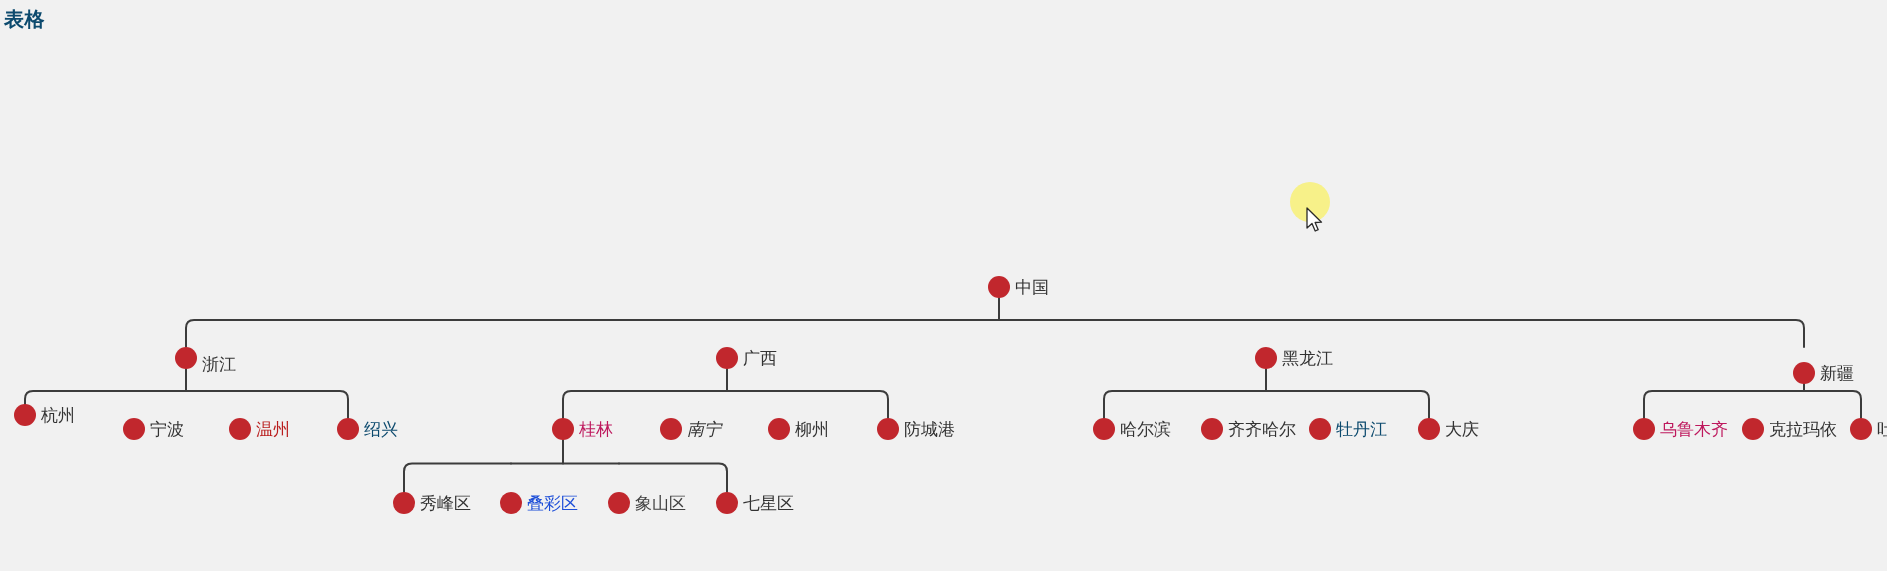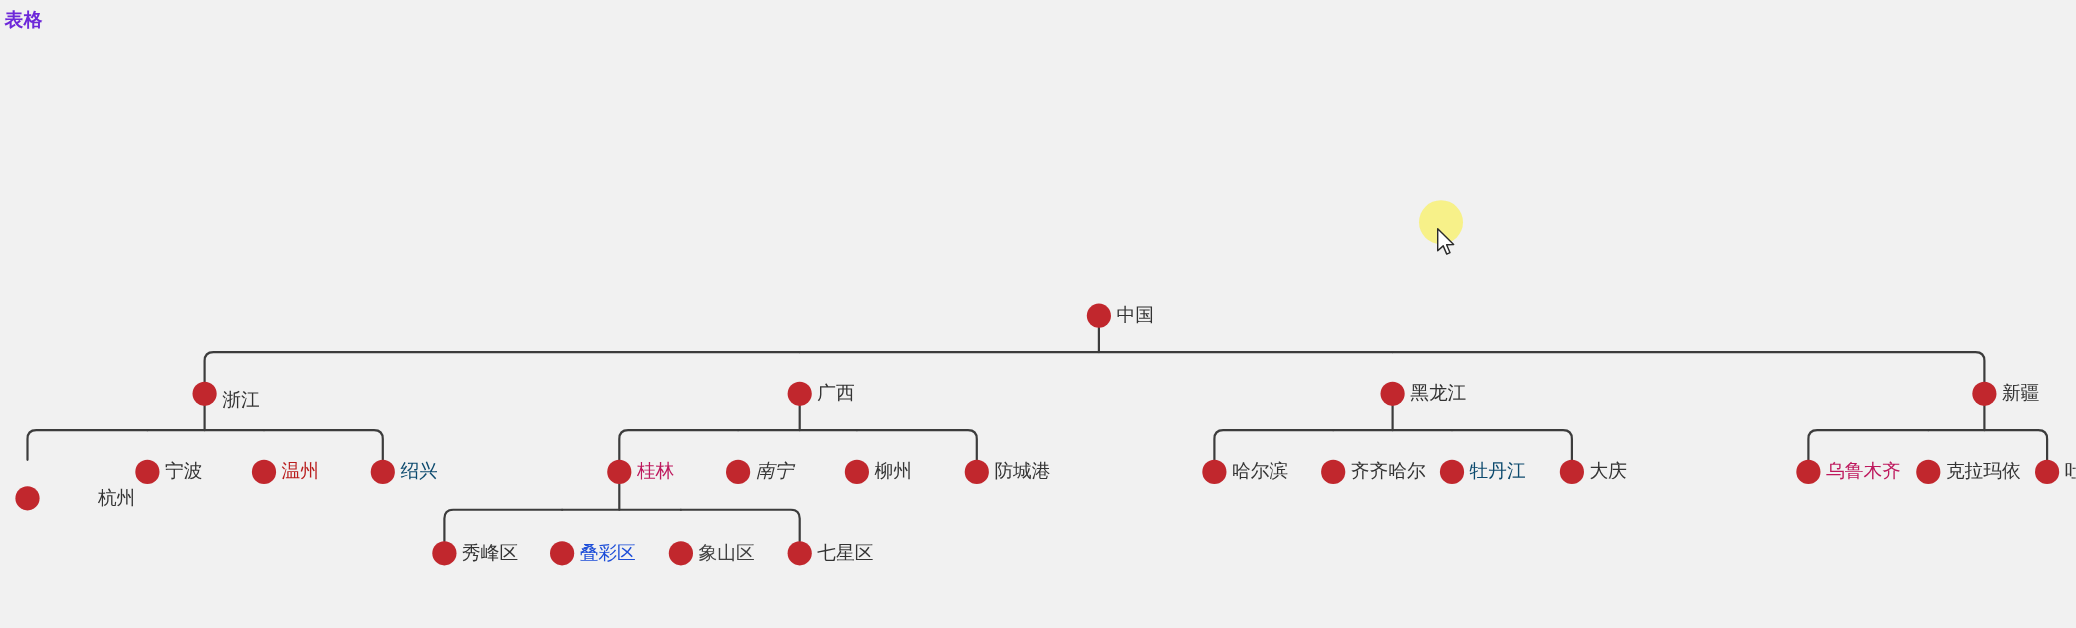--- a/index.html
+++ b/index.html
@@ -12,23 +12,23 @@
     width: 1887px;
     height: 571px;
     overflow: hidden;
     font-family: "DejaVu Sans", "Liberation Sans", sans-serif;
     position: relative;
   }
   #page-title {
     position: absolute;
     left: 4px;
     top: 8px;
-    font-size: 17px;
+    font-size: 20px;
     font-weight: bold;
-    color: #6d28d9;
+    color: #0c4a6e;
     letter-spacing: 0.5px;
     line-height: 22px;
   }
   #chart-area {
     position: absolute;
     left: 0;
     top: 0;
     width: 1827px;
     height: 571px;
   }
@@ -118,25 +118,25 @@
         <span class="node-label" style="color: rgb(51, 51, 51); margin-top: 12px;">浙江</span>
       </div>
       <div class="tree-node" style="left: 716px; top: 358px;">
         <span class="node-dot" style="background: rgb(193, 39, 45); width: 22px; height: 22px;"></span>
         <span class="node-label" style="color: rgb(51, 51, 51);">广西</span>
       </div>
       <div class="tree-node" style="left: 1255px; top: 358px;">
         <span class="node-dot" style="background: rgb(193, 39, 45); width: 22px; height: 22px;"></span>
         <span class="node-label" style="color: rgb(51, 51, 51);">黑龙江</span>
       </div>
-      <div class="tree-node" style="left: 1793px; top: 358px;">
+      <div class="tree-node" style="left: 1793px; top: 373px;">
         <span class="node-dot" style="background: rgb(193, 39, 45); width: 22px; height: 22px;"></span>
         <span class="node-label" style="color: rgb(51, 51, 51);">新疆</span>
       </div>
-      <div class="tree-node" style="left: 14px; top: 453px; gap: 48px;">
+      <div class="tree-node" style="left: 14px; top: 415px;">
         <span class="node-dot" style="background: rgb(193, 39, 45); width: 22px; height: 22px;"></span>
         <span class="node-label" style="color: rgb(51, 51, 51);">杭州</span>
       </div>
       <div class="tree-node" style="left: 123px; top: 429px;">
         <span class="node-dot" style="background: rgb(193, 39, 45); width: 22px; height: 22px;"></span>
         <span class="node-label" style="color: rgb(51, 51, 51);">宁波</span>
       </div>
       <div class="tree-node" style="left: 229px; top: 429px;">
         <span class="node-dot" style="background: rgb(193, 39, 45); width: 22px; height: 22px;"></span>
         <span class="node-label" style="color: #b91c1c;">温州</span>

